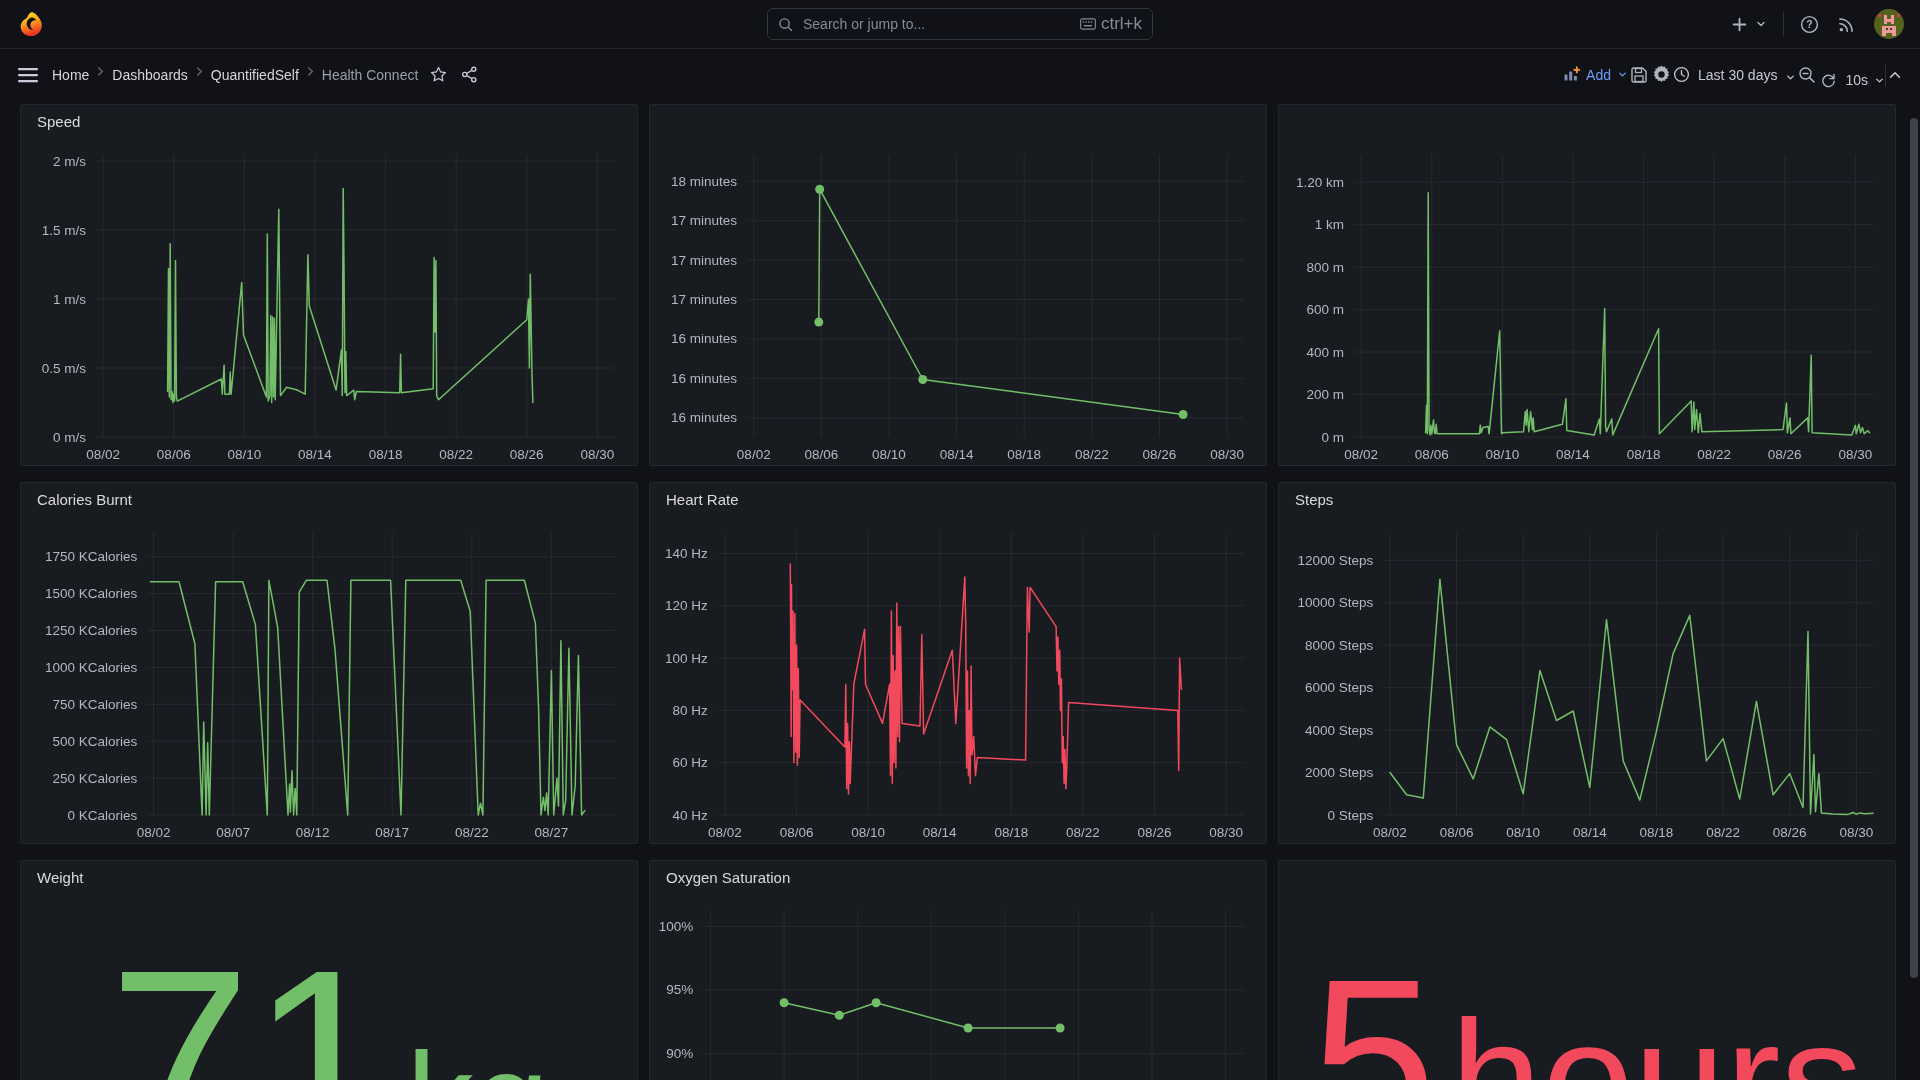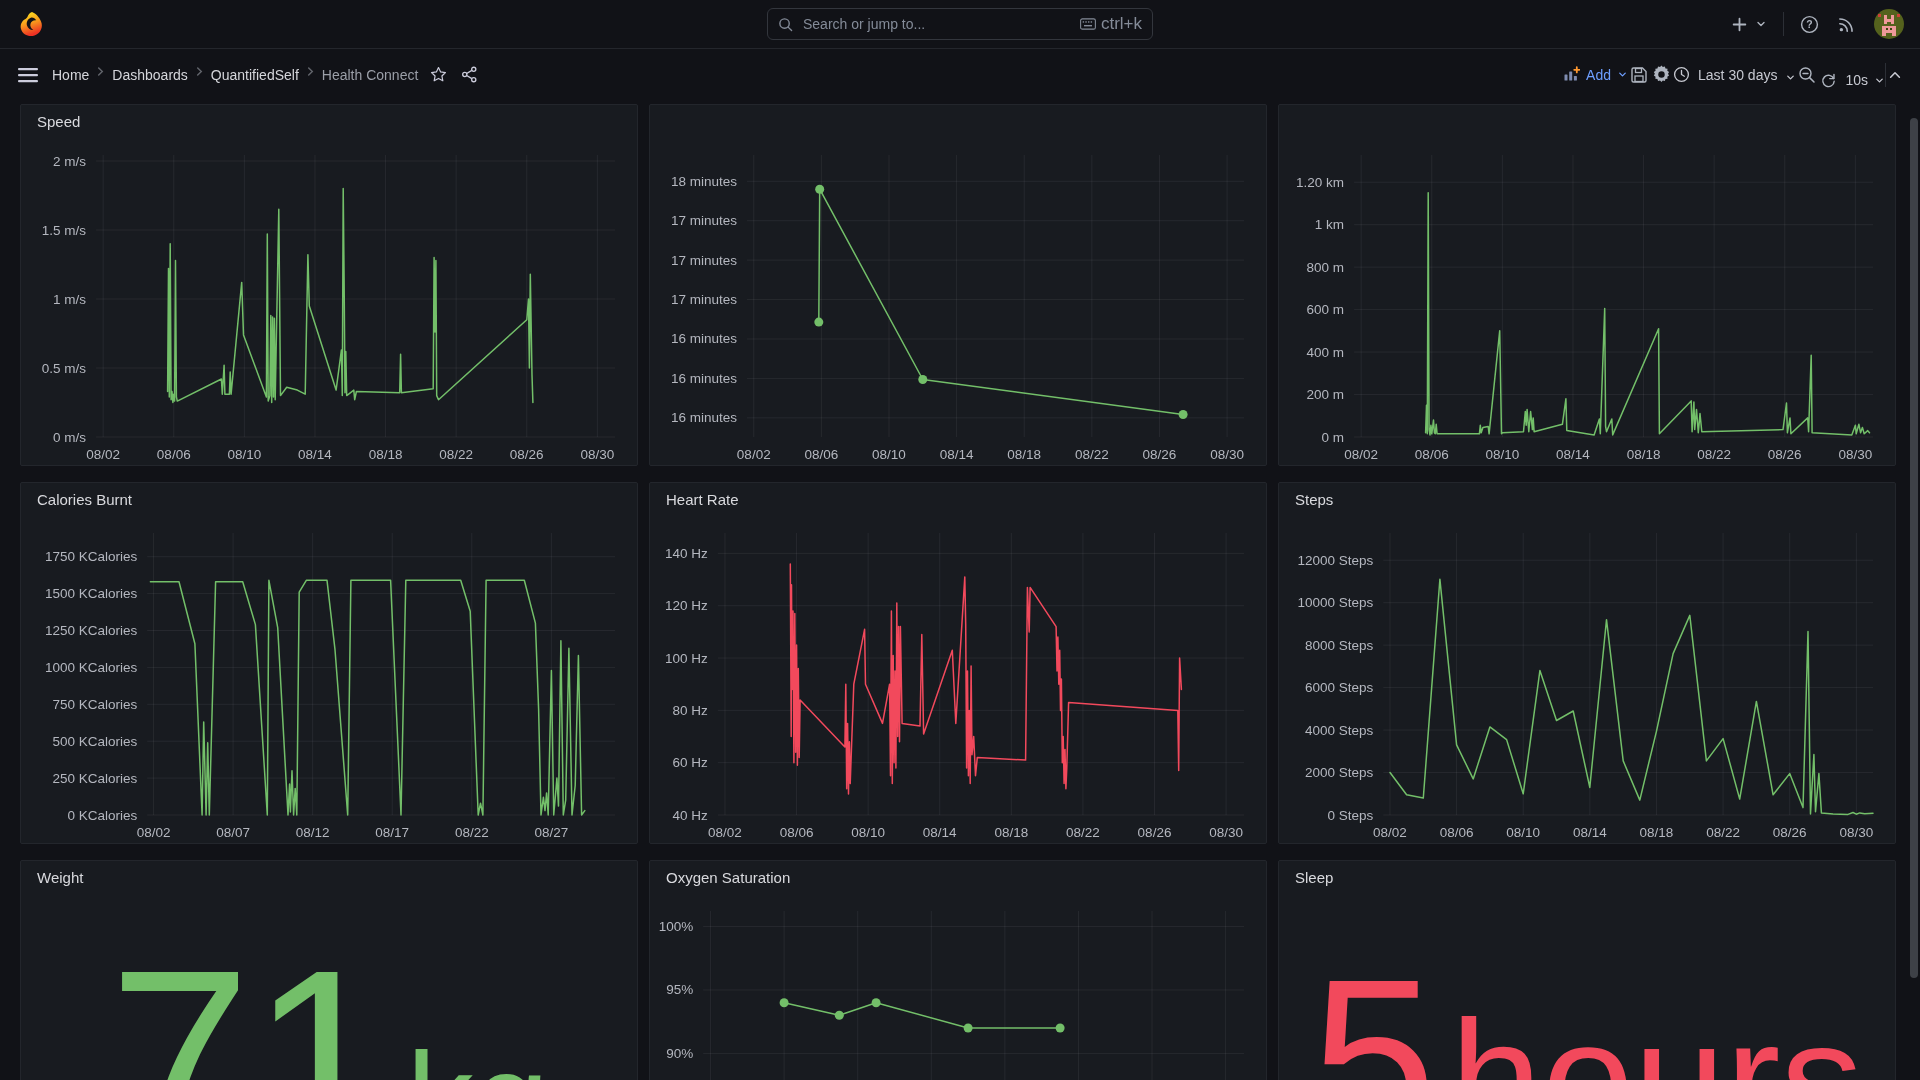--- a/index.html
+++ b/index.html
@@ -524,21 +524,20 @@
           <polyline points="134.1,107.7 189.3,120.3 226.1,107.7 318.1,133.0 410.1,133.0" fill="none" stroke="#73BF69" stroke-width="1.5" stroke-linejoin="round" stroke-linecap="round"></polyline>
           <circle cx="134.1" cy="107.7" r="4.5" fill="#73BF69"></circle>
           <circle cx="189.3" cy="120.3" r="4.5" fill="#73BF69"></circle>
           <circle cx="226.1" cy="107.7" r="4.5" fill="#73BF69"></circle>
           <circle cx="318.1" cy="133.0" r="4.5" fill="#73BF69"></circle>
           <circle cx="410.1" cy="133.0" r="4.5" fill="#73BF69"></circle>
         </svg></div>
   </div>
 
   <div class="panel">
-    <div class="panel-title">Sleep</div>
     <div class="statwrap">
       <div class="stat-inner" style="color: rgb(242, 73, 92);">
         <span class="stat-value-md">5</span>
         <span class="stat-unit-md">hours</span>
       </div>
     </div>
   </div>
 
 </div>
 

